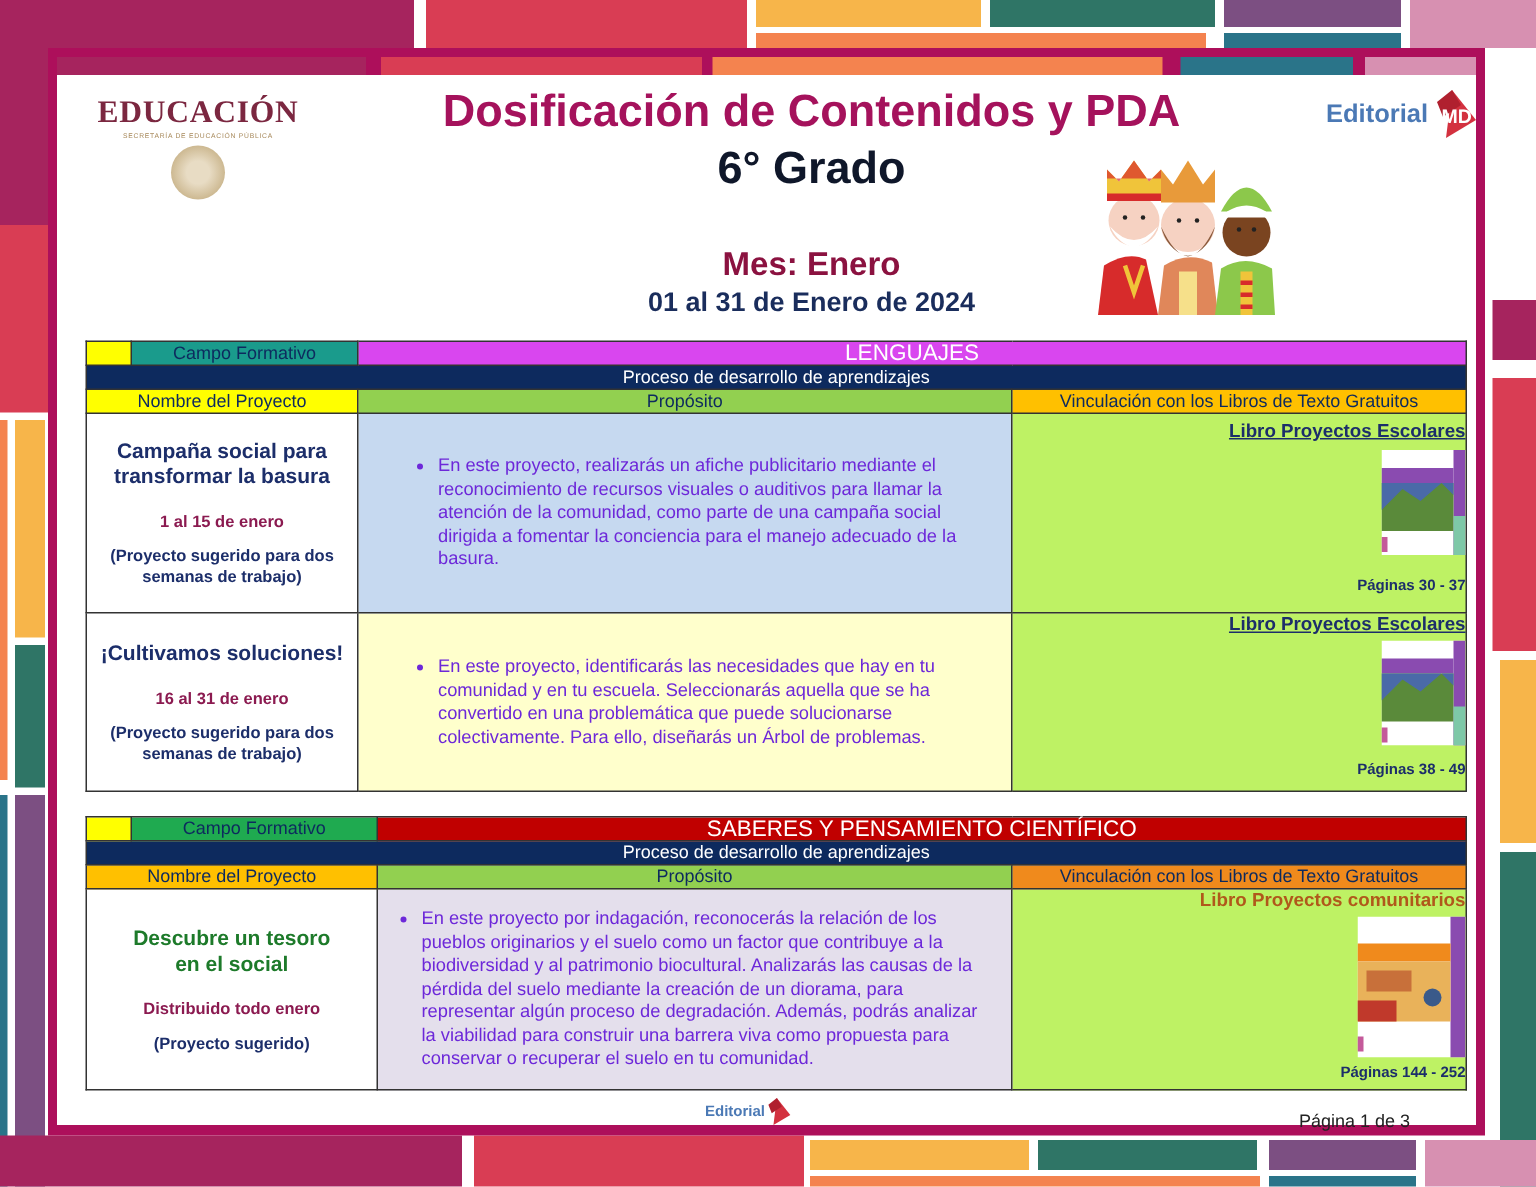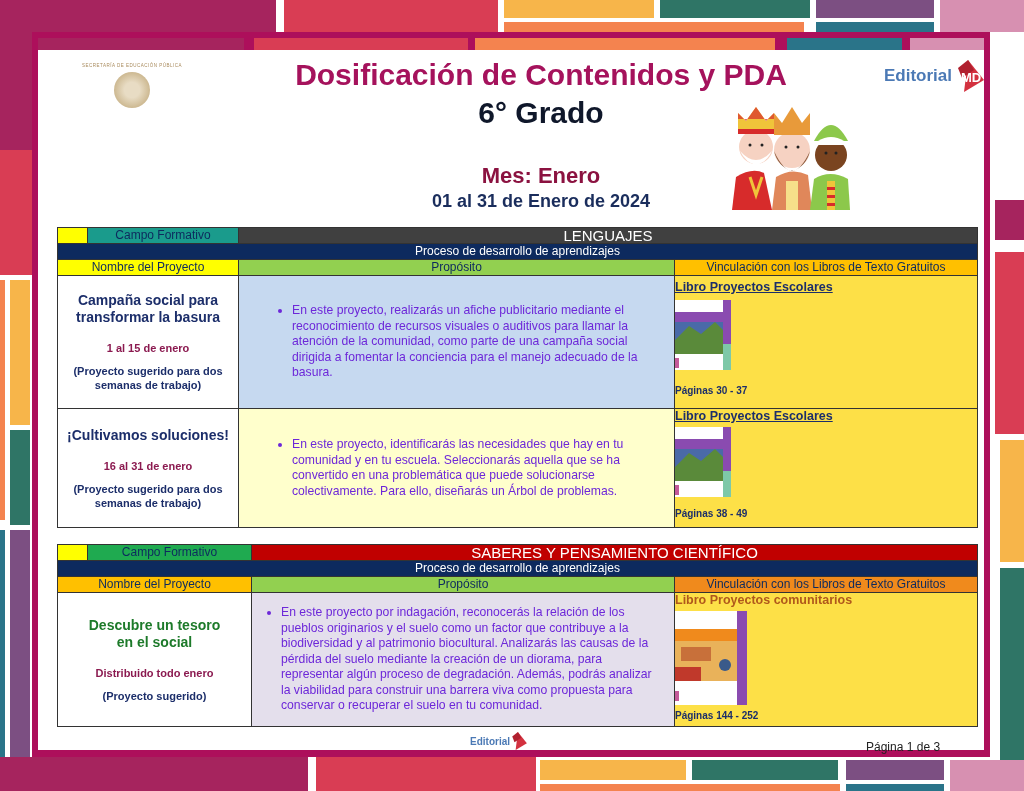--- a/index.html
+++ b/index.html
@@ -40,21 +40,21 @@
   table.grid td { border: 1px solid #333; padding: 0; }
   .hdr td { font-weight: normal; text-align: center; height: 15px; line-height: 15px; }
   .campo-title { color: #fff; font-size: 15px; }
   .proc { background: #0d2a5e; color: #fff; }
   .name-cell { text-align: center; vertical-align: middle; background: #fff; padding: 4px 6px !important; }
   .pname { font-weight: bold; font-size: 14px; color: #1c2e6a; line-height: 17px; }
   .pdate { font-size: 11px; color: #8b1a50; font-weight: bold; margin-top: 16px; }
   .pnote { font-size: 11px; color: #1c2e6a; font-weight: bold; margin-top: 10px; line-height: 14px; }
   .purpose-cell { vertical-align: middle; padding: 6px 16px 6px 28px !important; font-size: 12.2px; color: #6d28d9; line-height: 15.5px; }
   .purpose-cell ul { margin: 0; padding-left: 25px; }
-  .book-cell { text-align: left; vertical-align: top; background: #fde047; padding-top: 4px !important; }
+  .book-cell { text-align: right; vertical-align: top; background: #bef264; padding-top: 4px !important; }
   .book-title { font-weight: bold; font-size: 12.5px; color: #1c2e6a; text-decoration: underline; }
   .book-title.orange { color: #b0581b; text-decoration: none; }
   .cover { width: 56px; height: 70px; margin: 6px auto 12px; position: relative; }
   .pages { font-weight: bold; font-size: 10px; color: #1c2e6a; }
 
   .footer-editorial { position: absolute; left: 470px; top: 730px; display: flex; align-items: center; }
   .footer-editorial .editorial-text { font-size: 10px; }
   .page-num { position: absolute; left: 866px; top: 740px; font-size: 12px; color: #222; }
 </style>
 </head>
@@ -90,20 +90,21 @@
 <div class="frame"></div>
 <div class="page"></div>
 
 <div class="strip" style="left:38px;width:206px;background:#a6245e;"></div>
 <div class="strip" style="left:254px;width:214px;background:#d93d54;"></div>
 <div class="strip" style="left:475px;width:300px;background:#f4834f;"></div>
 <div class="strip" style="left:787px;width:115px;background:#2a7489;"></div>
 <div class="strip" style="left:910px;width:74px;background:#d790b1;"></div>
 
 <div class="sep-logo">
+  <div class="edu">EDUCACIÓN</div>
   <div class="sub">SECRETARÍA DE EDUCACIÓN PÚBLICA</div>
   <div class="seal"></div>
 </div>
 
 <div class="title t1">Dosificación de Contenidos y PDA</div>
 <div class="title t2">6° Grado</div>
 <div class="title t3">Mes: Enero</div>
 <div class="title t4">01 al 31 de Enero de 2024</div>
 
 <div class="editorial-top">
@@ -148,21 +149,21 @@
   <colgroup>
       <col style="width:30px">
       <col style="width:151px">
       <col style="width:436px">
       <col style="width:303px">
     </colgroup>
   <tbody>
       <tr class="hdr">
     <td style="background:#ffff00;"></td>
     <td style="background:#1a9b8c;color:#0d2a5e;">Campo Formativo</td>
-    <td colspan="2" class="campo-title" style="background:#404040;">LENGUAJES</td>
+    <td colspan="2" class="campo-title" style="background:#d946ef;">LENGUAJES</td>
   </tr>
   <tr class="hdr">
     <td colspan="4" class="proc">Proceso de desarrollo de aprendizajes</td>
   </tr>
   <tr class="hdr">
     <td colspan="2" style="background:#ffff00;color:#0d2a5e;">Nombre del Proyecto</td>
     <td style="background:#92d050;color:#0d2a5e;">Propósito</td>
     <td style="background:#ffc000;color:#0d2a5e;">Vinculación con los Libros de Texto Gratuitos</td>
   </tr>
   <tr style="height:133px;">

